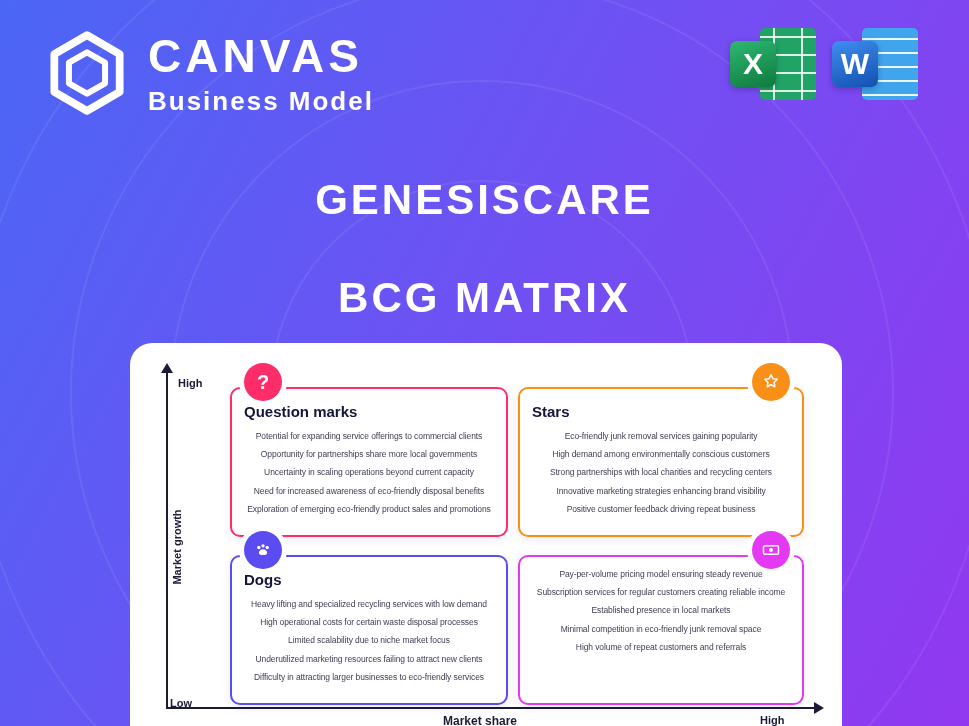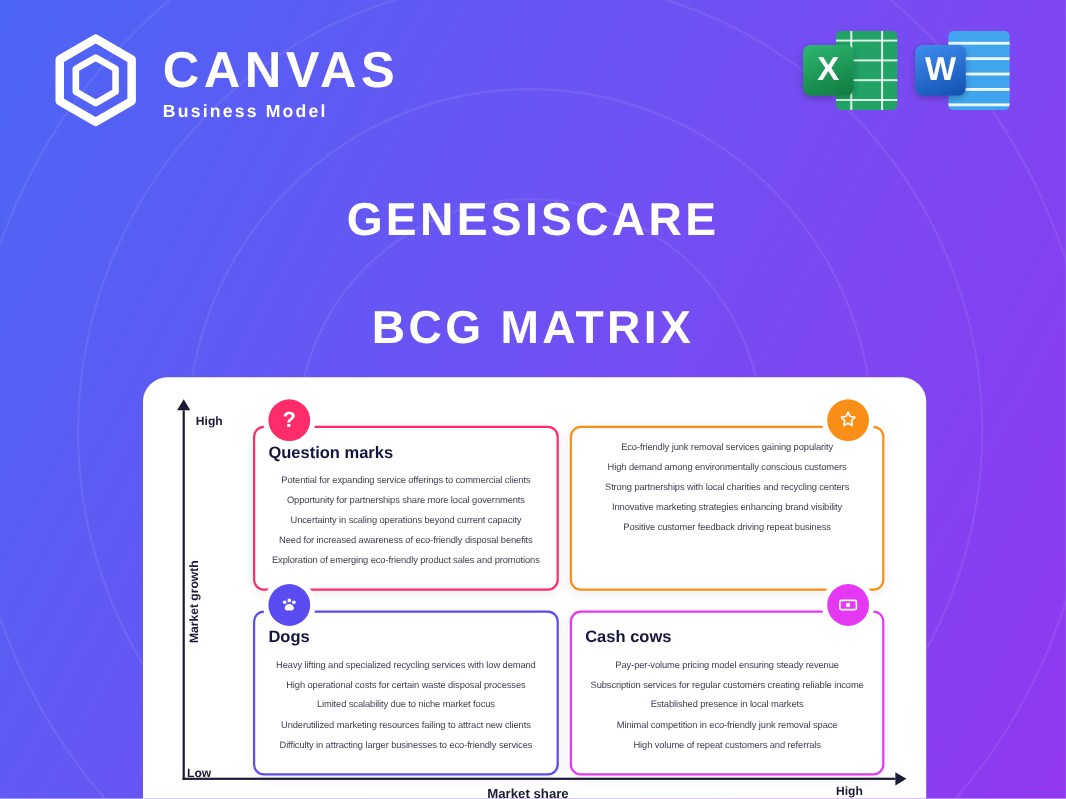--- a/index.html
+++ b/index.html
@@ -11,21 +11,21 @@
   
   .ring{position:absolute;border:2px solid rgba(255,255,255,0.08);border-radius:50%;}
   .r1{width:420px;height:420px;left:270px;top:180px;}
   .r2{width:620px;height:620px;left:170px;top:80px;}
   .r3{width:820px;height:820px;left:70px;top:-20px;}
   .r4{width:1020px;height:1020px;left:-30px;top:-120px;}
 
   
   .brand{position:absolute;left:44px;top:30px;display:flex;align-items:center;gap:18px;}
   .brand-text .brand-name{font-size:46px;font-weight:bold;color:#fff;letter-spacing:4px;line-height:1;}
-  .brand-text .brand-sub{font-size:16px;font-weight:bold;color:#fff;letter-spacing:2px;margin-top:7px;}
+  .brand-text .brand-sub{font-size:26px;font-weight:bold;color:#fff;letter-spacing:2px;margin-top:7px;}
 
   
   .office-icons{position:absolute;right:49px;top:28px;display:flex;gap:14px;}
   .office-icon{position:relative;width:88px;height:72px;}
   .office-icon .sheet{position:absolute;left:30px;top:0;width:56px;height:72px;border-radius:5px;}
   .office-icon.excel .sheet{
     background:#21a366;
     background-image:linear-gradient(rgba(255,255,255,.85) 2px,transparent 2px),
                      linear-gradient(90deg,rgba(255,255,255,.85) 2px,transparent 2px);
     background-size:28px 18px;background-position:13px 8px;
@@ -149,20 +149,21 @@
           <li>Exploration of emerging eco-friendly product sales and promotions</li>
         </ul>
       </section>
 
       <section class="quad" style="border-color: rgb(250, 143, 23);">
         <span class="badge right" style="background: rgb(250, 143, 23);">
           <svg width="20" height="20" viewBox="0 0 24 24">
             <path d="M12 3.3l2.3 4.7 5.2.8-3.8 3.7.9 5.2-4.6-2.4-4.6 2.4.9-5.2L4.5 8.8l5.2-.8z" fill="none" stroke="#ffffff" stroke-width="1.8" stroke-linejoin="round"></path>
           </svg>
         </span>
+        <h3>Stars</h3>
         <ul>
           <li>Eco-friendly junk removal services gaining popularity</li>
           <li>High demand among environmentally conscious customers</li>
           <li>Strong partnerships with local charities and recycling centers</li>
           <li>Innovative marketing strategies enhancing brand visibility</li>
           <li>Positive customer feedback driving repeat business</li>
         </ul>
       </section>
 
       <section class="quad" style="border-color: rgb(90, 76, 240);">
@@ -184,21 +185,20 @@
         </ul>
       </section>
 
       <section class="quad" style="border-color: rgb(228, 56, 242);">
         <span class="badge right" style="background: rgb(228, 56, 242);">
           <svg width="20" height="20" viewBox="0 0 24 24">
             <rect x="3" y="7" width="18" height="10" rx="1.5" fill="none" stroke="#ffffff" stroke-width="1.8"></rect>
             <circle cx="12" cy="12" r="2.4" fill="#ffffff"></circle>
           </svg>
         </span>
-        <h3>Cash cows</h3>
         <ul>
           <li>Pay-per-volume pricing model ensuring steady revenue</li>
           <li>Subscription services for regular customers creating reliable income</li>
           <li>Established presence in local markets</li>
           <li>Minimal competition in eco-friendly junk removal space</li>
           <li>High volume of repeat customers and referrals</li>
         </ul>
       </section>
 
     </div>

